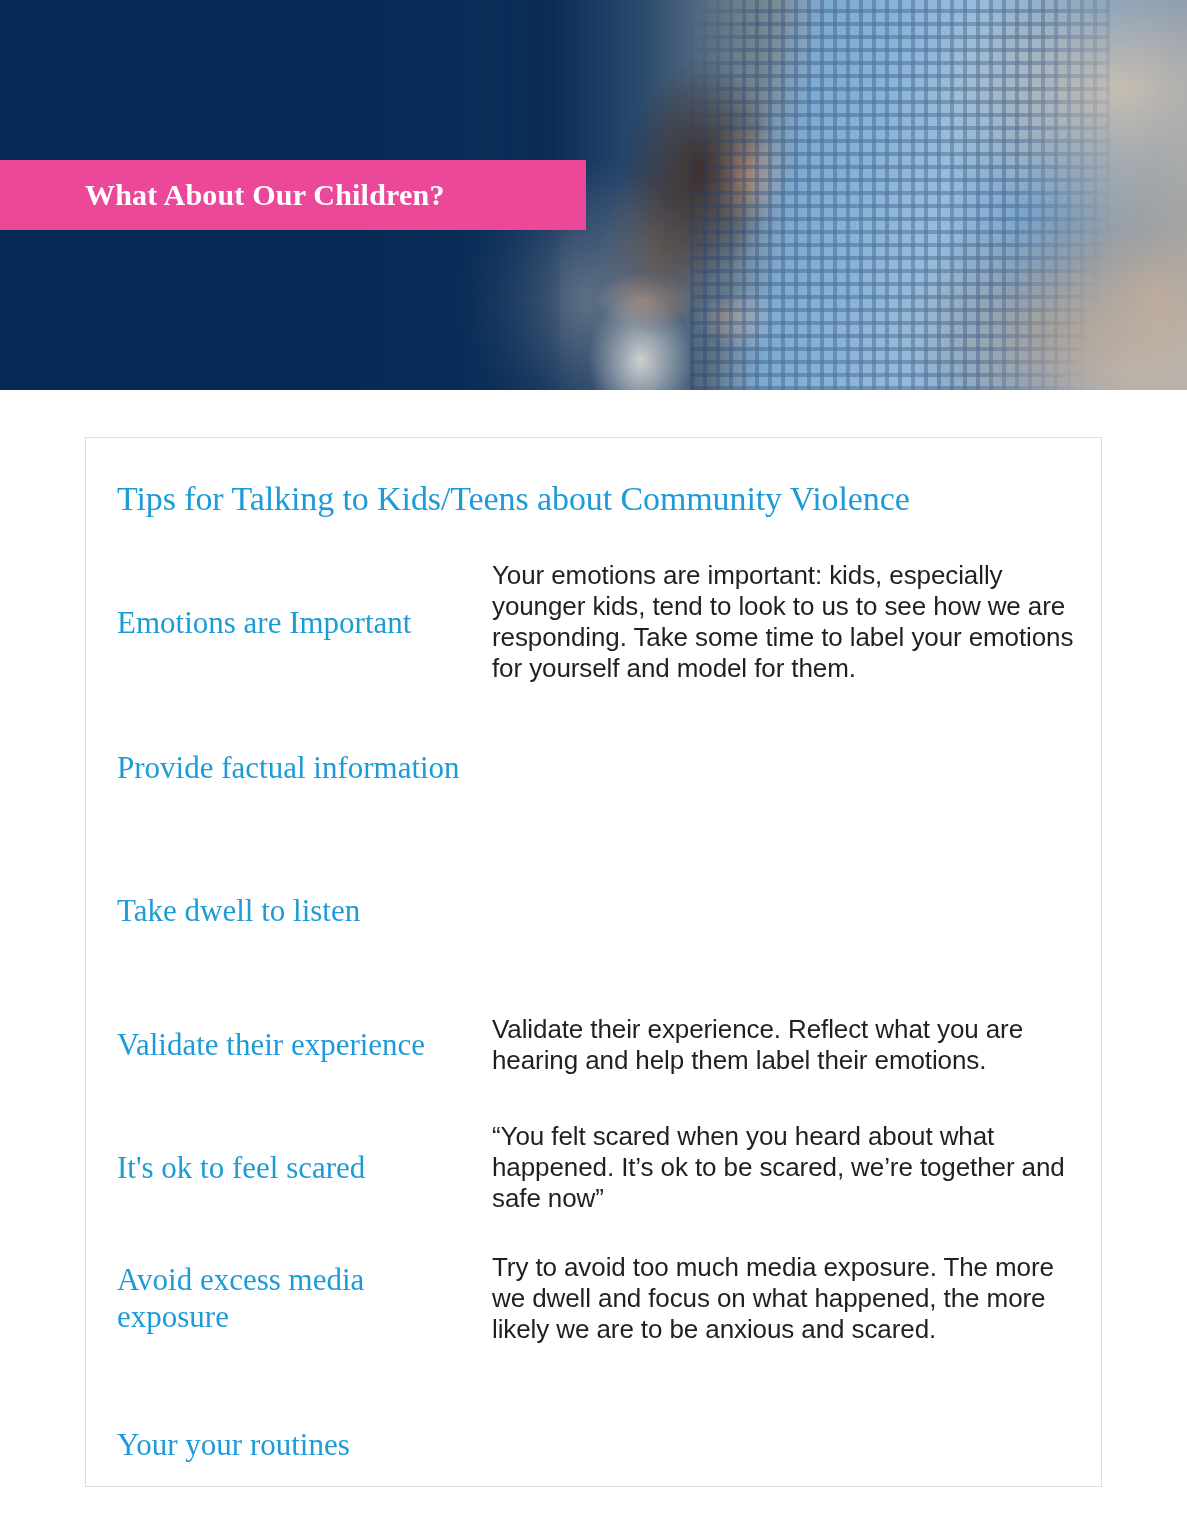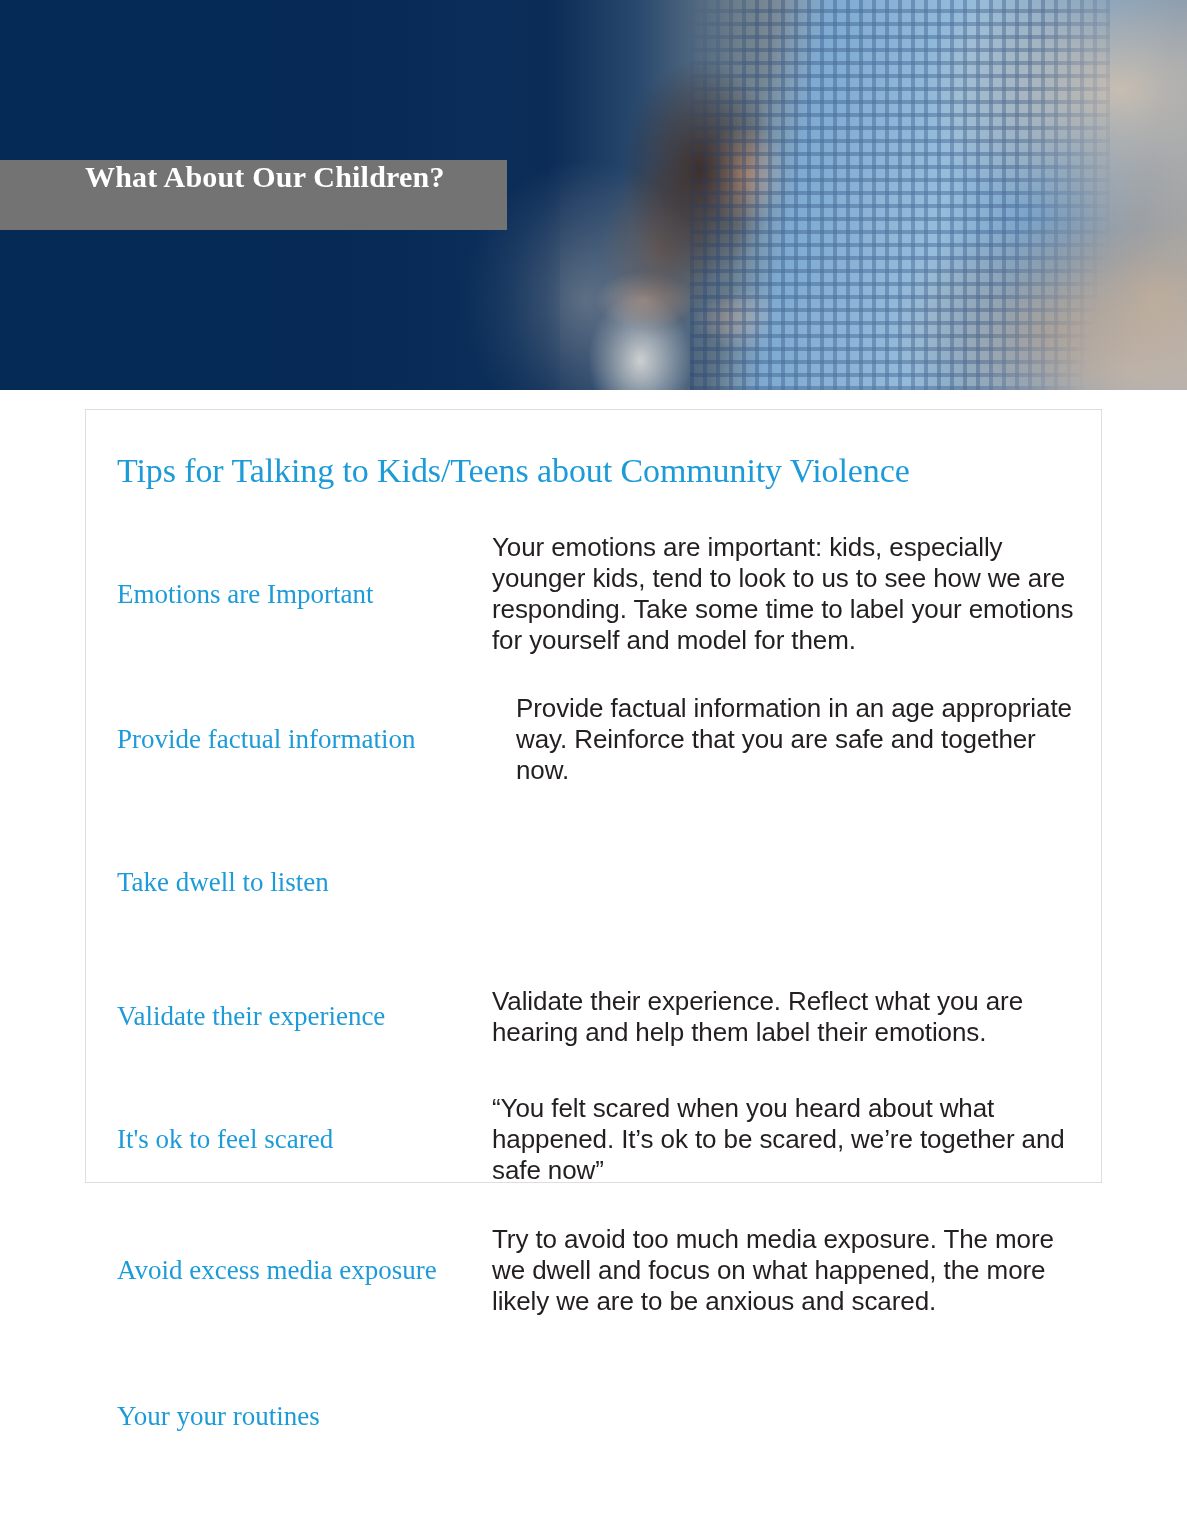--- a/index.html
+++ b/index.html
@@ -81,44 +81,44 @@
     position: absolute;
     left: 0; top: 0;
     width: 560px; height: 390px;
     background: linear-gradient(90deg, #052a55 0%, #052a55 38%, rgba(6,42,85,0.92) 62%, rgba(10,48,92,0.55) 86%, rgba(16,54,98,0.12) 100%);
   }
 
   .hero-banner {
     position: absolute;
     left: 0;
     top: 160px;
-    width: 507px;
+    width: 586px;
     height: 70px;
-    background: #737373;
+    background: #ec4899;
     display: flex;
-    align-items: flex-start;
+    align-items: center;
   }
 
   .hero-banner-title {
     margin-left: 85px;
     color: #ffffff;
     font-family: "Liberation Serif", serif;
     font-size: 30px;
     font-weight: 700;
     letter-spacing: 0.2px;
     white-space: nowrap;
   }
 
   
   .card {
     position: absolute;
     left: 85px;
-    top: 409px;
+    top: 437px;
     width: 1017px;
-    height: 774px;
+    height: 1050px;
     background: #ffffff;
     border: 1px solid #dedede;
   }
 
   .card-title {
     position: absolute;
     left: 31px;
     top: 42px;
     color: #1d9bd8;
     font-family: "Liberation Serif", serif;
@@ -140,21 +140,21 @@
     align-items: center;
     width: 100%;
   }
 
   .tip-label {
     width: 375px;
     flex: 0 0 375px;
     padding-right: 28px;
     color: #1d9bd8;
     font-family: "Liberation Serif", serif;
-    font-size: 27px;
+    font-size: 31px;
     font-weight: 400;
     line-height: 37px;
   }
 
   .tip-body {
     flex: 1 1 auto;
     color: #231f20;
     font-family: "Liberation Sans", sans-serif;
     font-size: 26px;
     line-height: 31px;
@@ -189,21 +189,20 @@
 
     <div class="tips">
 
       <div class="tip-row r0">
         <div class="tip-label">Emotions are Important</div>
         <div class="tip-body">Your emotions are important:  kids, especially younger kids, tend to look to us to see how we are responding. Take some time to label your emotions for yourself and model for them.</div>
       </div>
 
       <div class="tip-row r1">
         <div class="tip-label">Provide factual information</div>
-        <div class="tip-body">Provide factual information in an age appropriate way. Reinforce that you are safe and together now.</div>
       </div>
 
       <div class="tip-row r2">
         <div class="tip-label">Take dwell to listen</div>
       </div>
 
       <div class="tip-row r3">
         <div class="tip-label">Validate their experience</div>
         <div class="tip-body">Validate their experience.  Reflect what you are hearing and help them label their emotions.</div>
       </div>

